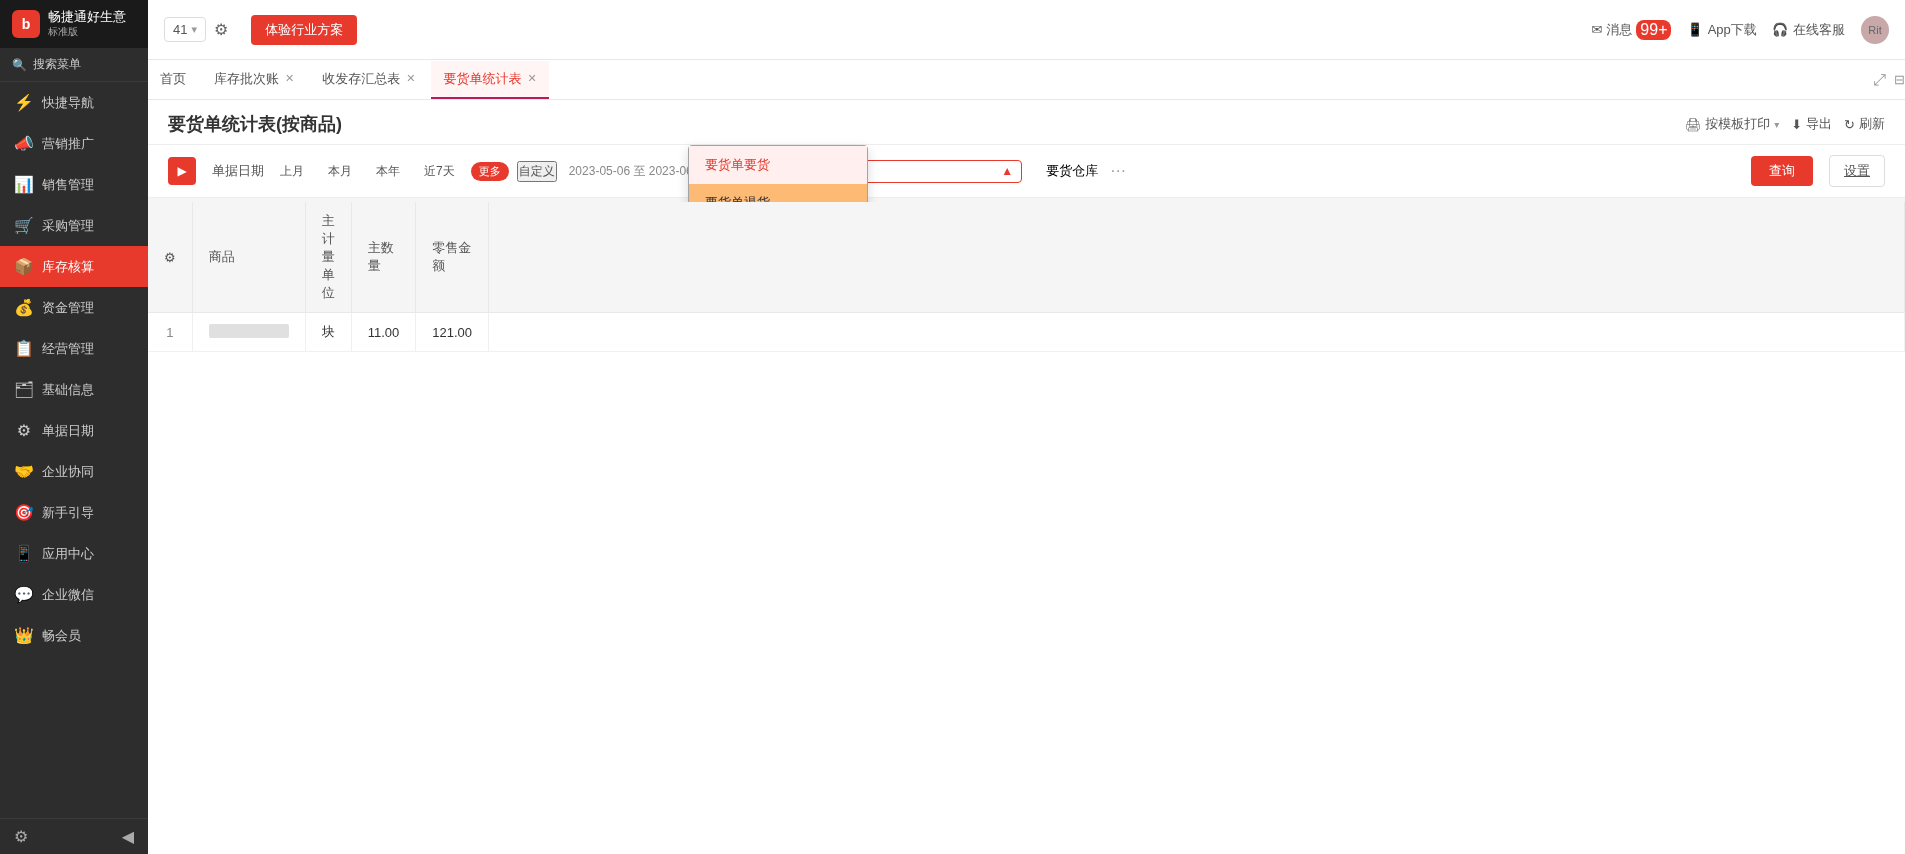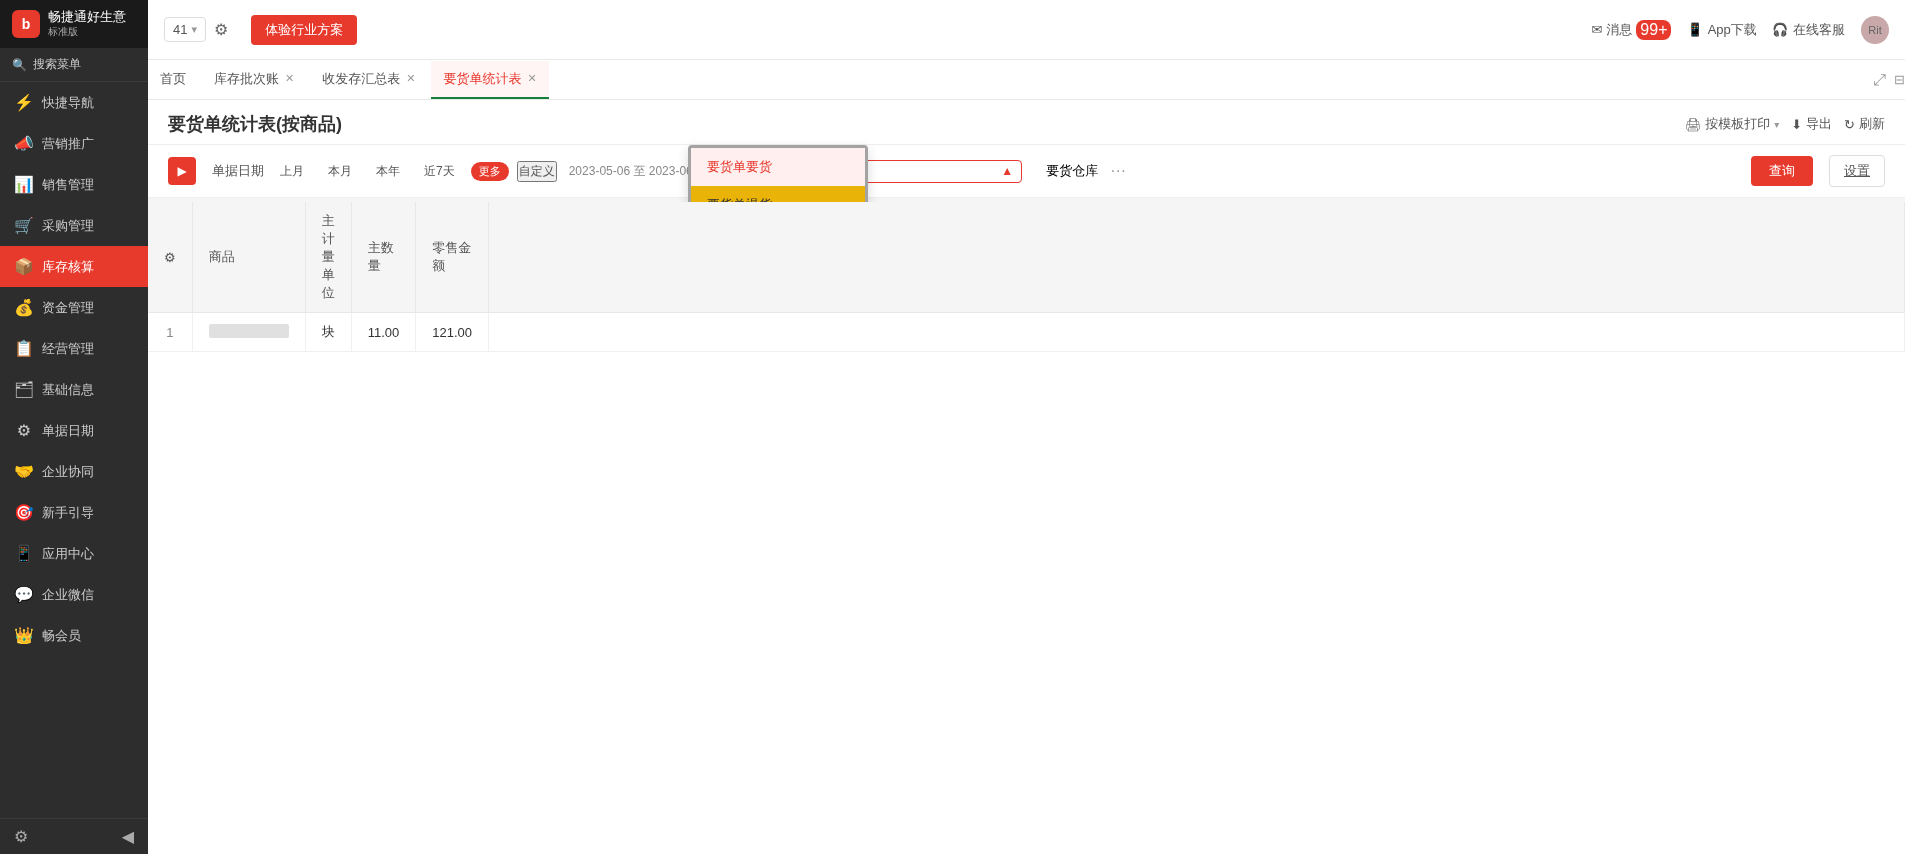--- a/index.html
+++ b/index.html
@@ -149,21 +149,21 @@
       align-items: center;
       padding: 0 12px;
       height: 38px;
       cursor: pointer;
       font-size: 13px;
       color: #555;
       border-bottom: 2px solid transparent;
       gap: 6px;
       white-space: nowrap;
     }
-    .tab.active { color: #e8392d; border-bottom: 2px solid #15803d; background: #fff5f5; }
+    .tab.active { color: #e8392d; border-bottom: 2px solid #be185d; background: #fff5f5; }
     .tab-close { color: #999; font-size: 11px; }
     .tab-expand { margin-left: auto; color: #999; cursor: pointer; font-size: 16px; }
     .tab-min { color: #999; cursor: pointer; }
 
     
     .page-content {
       flex: 1;
       overflow: hidden;
       display: flex;
       flex-direction: column;
@@ -242,22 +242,22 @@
       background: #e8392d; color: white; border: none;
       padding: 6px 18px; border-radius: 4px; cursor: pointer; font-size: 13px;
       margin-left: auto;
     }
     .settings-btn {
       border: 1px solid #ddd; background: #fff; color: #555;
       padding: 6px 14px; border-radius: 4px; cursor: pointer; font-size: 13px; text-decoration: underline;
     }
     .dropdown-menu {
       position: absolute;
-      background: #eab308;
-      border: 3px solid #a3a3a3;
+      background: #fdba74;
+      border: 1px solid #a3a3a3;
       border-radius: 4px;
       box-shadow: 0 4px 12px rgba(0,0,0,0.15);
       min-width: 180px;
       left: 540px;
       top: 0;
     }
     .dropdown-item {
       padding: 10px 16px;
       cursor: pointer;
       font-size: 13px;

